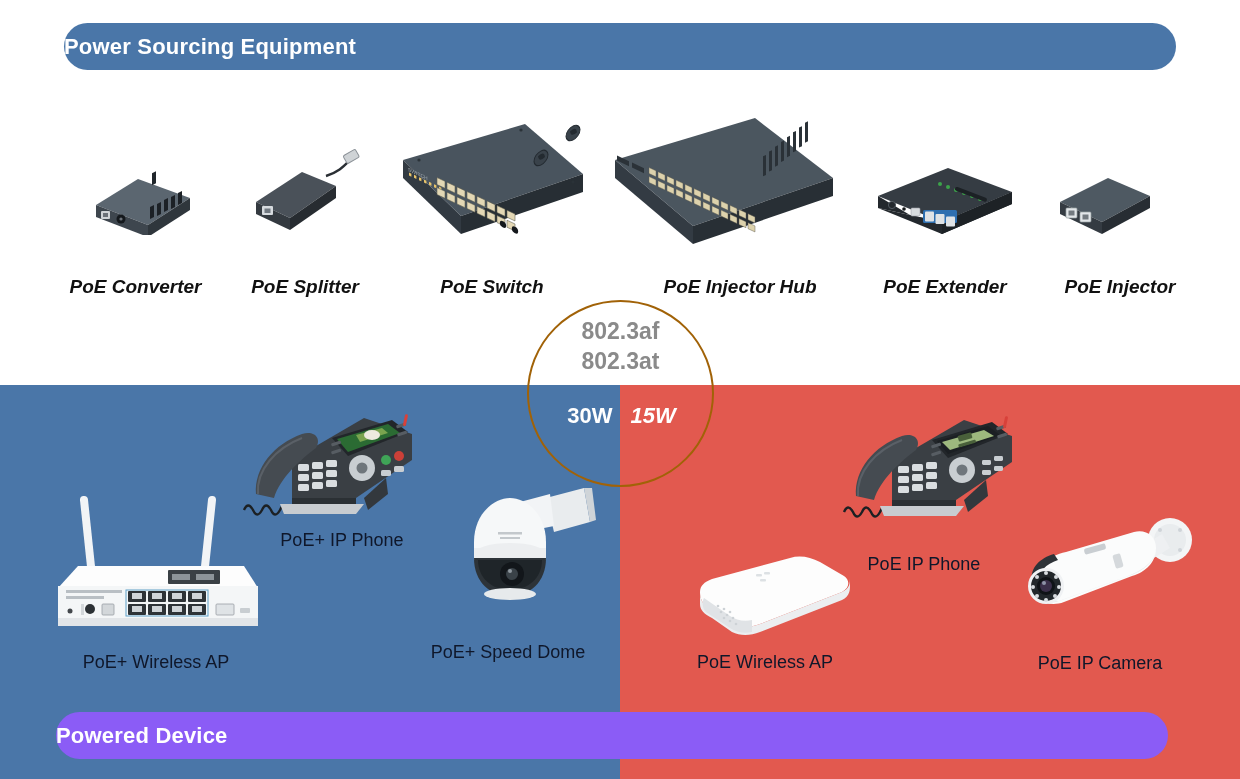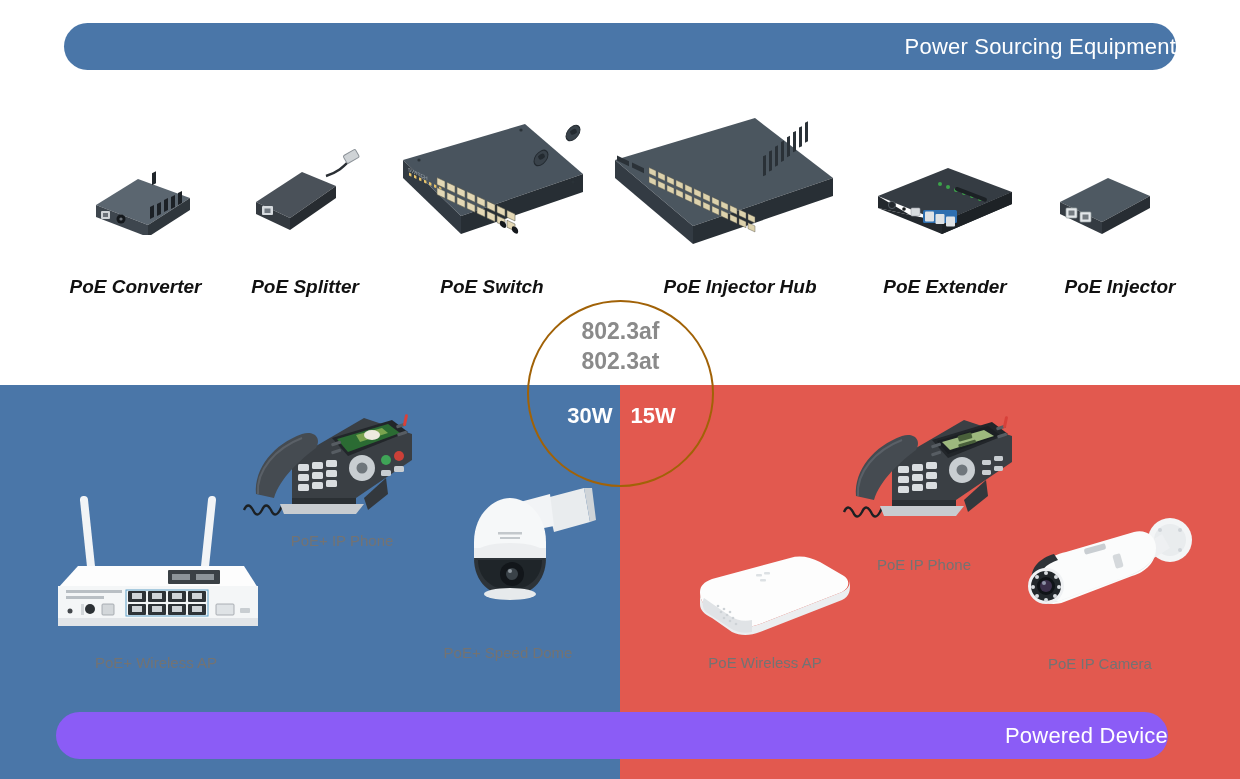--- a/index.html
+++ b/index.html
@@ -6,22 +6,22 @@
   html, body {
     width: 1240px; height: 779px;
     font-family: "Liberation Sans", sans-serif;
     background: #ffffff;
     overflow: hidden;
   }
   #stage { position: relative; width: 1240px; height: 779px; background: #ffffff; }
 
   
   .banner {
-    position: absolute; display: flex; align-items: center; justify-content: flex-end;
-    border-radius: 26px; color: #ffffff; font-weight: normal; letter-spacing: .2px;
+    position: absolute; display: flex; align-items: center; justify-content: flex-start;
+    border-radius: 26px; color: #ffffff; font-weight: bold; letter-spacing: .2px;
   }
   #pse-banner { left: 64px; top: 23px; width: 1112px; height: 47px; background: #4a76a8; font-size: 22px; }
   #pd-banner  { left: 56px; top: 712px; width: 1112px; height: 47px; background: #8b5cf6; font-size: 22px; z-index: 40; }
 
   
   #panel-left  { position: absolute; left: 0; top: 385px; width: 620px; height: 394px; background: #4a76a8; }
   #panel-right { position: absolute; left: 620px; top: 385px; width: 620px; height: 394px; background: #e2594f; }
 
   
   #std-circle {
@@ -35,29 +35,29 @@
   #std-circle .std-wrap { margin-top: 14px; text-align: center; }
   #std-circle .watt-wrap {
     position: absolute; top: 97px; left: 0; width: 100%;
     display: flex; justify-content: center; align-items: center;
   }
   #std-circle .watt {
     color: #ffffff; font-size: 22px; font-weight: bold; width: 50%;
     text-align: center; line-height: 34px;
   }
   #std-circle .watt.left  { padding-right: 8px; text-align: right; }
-  #std-circle .watt.right { padding-left: 10px; text-align: left; }
+  #std-circle .watt.right { padding-left: 10px; text-align: left; font-style: italic; }
 
   
   .pse-label {
     position: absolute; color: #111111; font-size: 19px; font-weight: bold;
     font-style: italic; text-align: center; white-space: nowrap;
   }
   .pd-label {
-    position: absolute; color: #737373; font-size: 15px; text-align: center;
+    position: absolute; color: #0f172a; font-size: 18px; text-align: center;
     line-height: 21px; z-index: 25;
   }
 
   
   .device { position: absolute; }
   .dev-svg { display: block; }
 </style>
 </head>
 <body>
 

